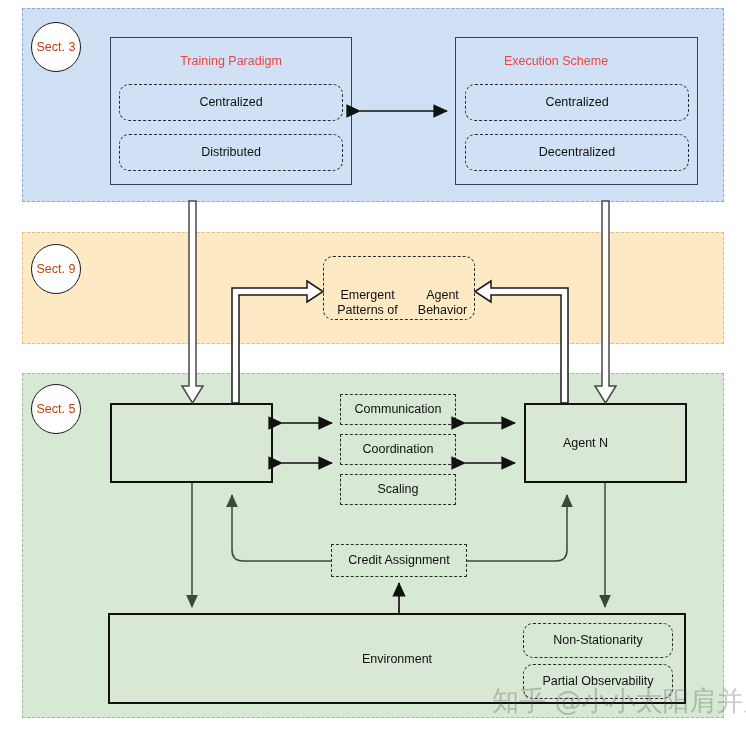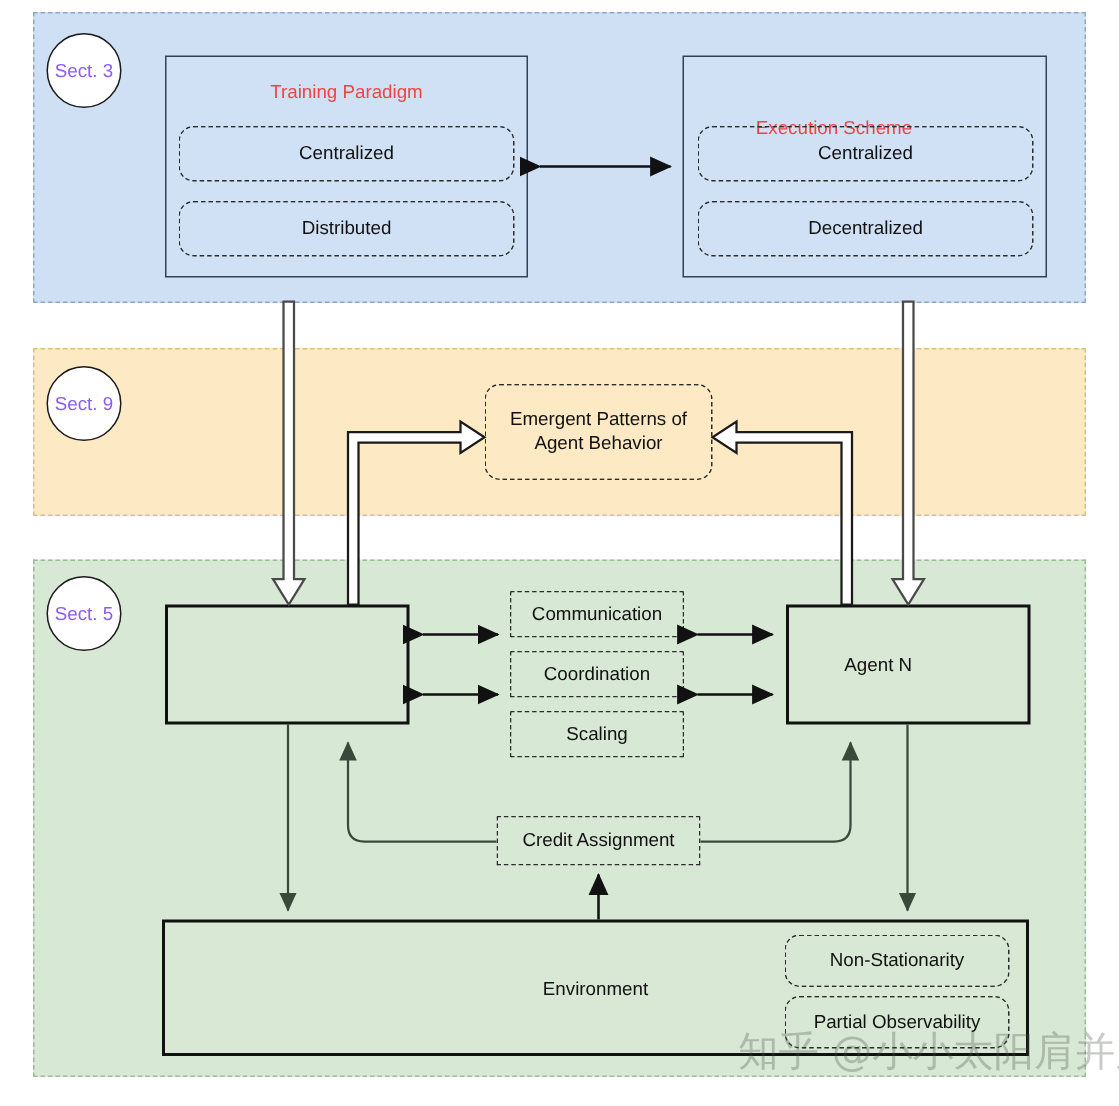--- a/index.html
+++ b/index.html
@@ -4,21 +4,21 @@
 <style>
   html,body{margin:0;padding:0;background:#ffffff;}
   body{font-family:"Liberation Sans","DejaVu Sans",sans-serif;}
   #stage{position:relative;width:746px;height:737px;background:#ffffff;overflow:hidden;}
   .band{position:absolute;border:1px dashed #9aa0a6;box-sizing:border-box;}
   .band.blue{background:#cfe0f5;border-color:#8fa8c8;}
   .band.orange{background:#fdeac4;border-color:#d8bf8a;}
   .band.green{background:#d7e8d4;border-color:#9cbd97;}
   .sect{position:absolute;width:48px;height:48px;border-radius:50%;background:#ffffff;
         border:1.6px solid #1a1a1a;display:flex;align-items:center;justify-content:center;
-        font-size:12.5px;color:#8b5cf6;z-index:6;}
+        font-size:12.5px;color:#c2410c;z-index:6;}
   .solidbox{position:absolute;box-sizing:border-box;border:1.6px solid #32405a;background:rgba(255,255,255,0.04);}
   .solidbox.thick{border:2.4px solid #111;}
   .boxtitle{position:absolute;left:0;right:0;text-align:center;font-size:12.5px;color:#ef4444;}
   .dbox{position:absolute;box-sizing:border-box;border:1.6px dashed #2b2b2b;
         display:flex;align-items:center;justify-content:center;font-size:12.5px;color:#111;
         text-align:center;line-height:1.25;border-radius:3px;}
   .dbox.round{border-radius:10px;}
   .dbox.sq{border-radius:1px;}
   .ctr{position:absolute;display:flex;align-items:center;justify-content:center;
        font-size:12.5px;color:#111;text-align:center;}
@@ -44,25 +44,25 @@
   <div class="sect" style="left:31px; top:384px;">
       <span>Sect. 5</span>
     </div>
 
   <div class="solidbox" style="left:110px; top:37px; width:242px; height:148px;"></div>
   <div class="boxtitle" style="left:110px; top:54px; width:242px;">Training Paradigm</div>
   <div class="dbox round" style="left:119px; top:84px; width:224px; height:37px;">Centralized</div>
   <div class="dbox round" style="left:119px; top:134px; width:224px; height:37px;">Distributed</div>
 
   <div class="solidbox" style="left:455px; top:37px; width:243px; height:148px;"></div>
-  <div class="boxtitle" style="left:455px; top:54px; width:202px;margin-top:24px;">Execution Scheme</div>
+  <div class="boxtitle" style="left:455px; top:54px; width:202px;">Execution Scheme</div>
   <div class="dbox round" style="left:465px; top:84px; width:224px; height:37px;">Centralized</div>
   <div class="dbox round" style="left:465px; top:134px; width:224px; height:37px;">Decentralized</div>
 
-  <div class="dbox round" style="left:323px; top:256px; width:152px; height:64px;flex-direction:column;">
+  <div class="dbox round" style="left:323px; top:256px; width:152px; height:64px;flex-direction:row;align-items:flex-end;">
     <span>Emergent Patterns of</span>
     <span>Agent Behavior</span>
   </div>
 
   <div class="solidbox thick" style="left:110px; top:403px; width:163px; height:80px;"></div>
 
   <div class="solidbox thick" style="left:524px; top:403px; width:163px; height:80px;"></div>
   <div class="ctr" style="left:504px; top:403px; width:163px; height:80px;">Agent N</div>
 
   <div class="dbox sq" style="left:340px; top:394px; width:116px; height:31px;">Communication</div>

